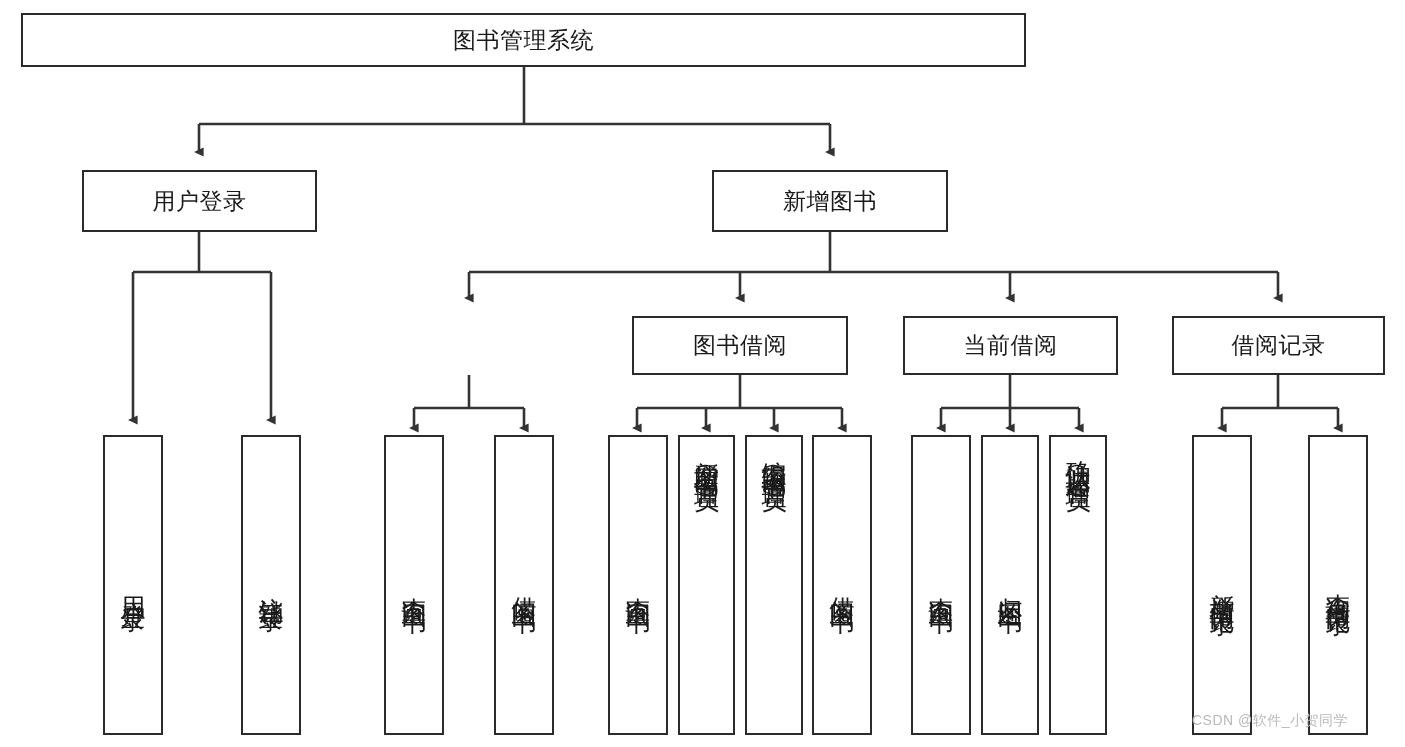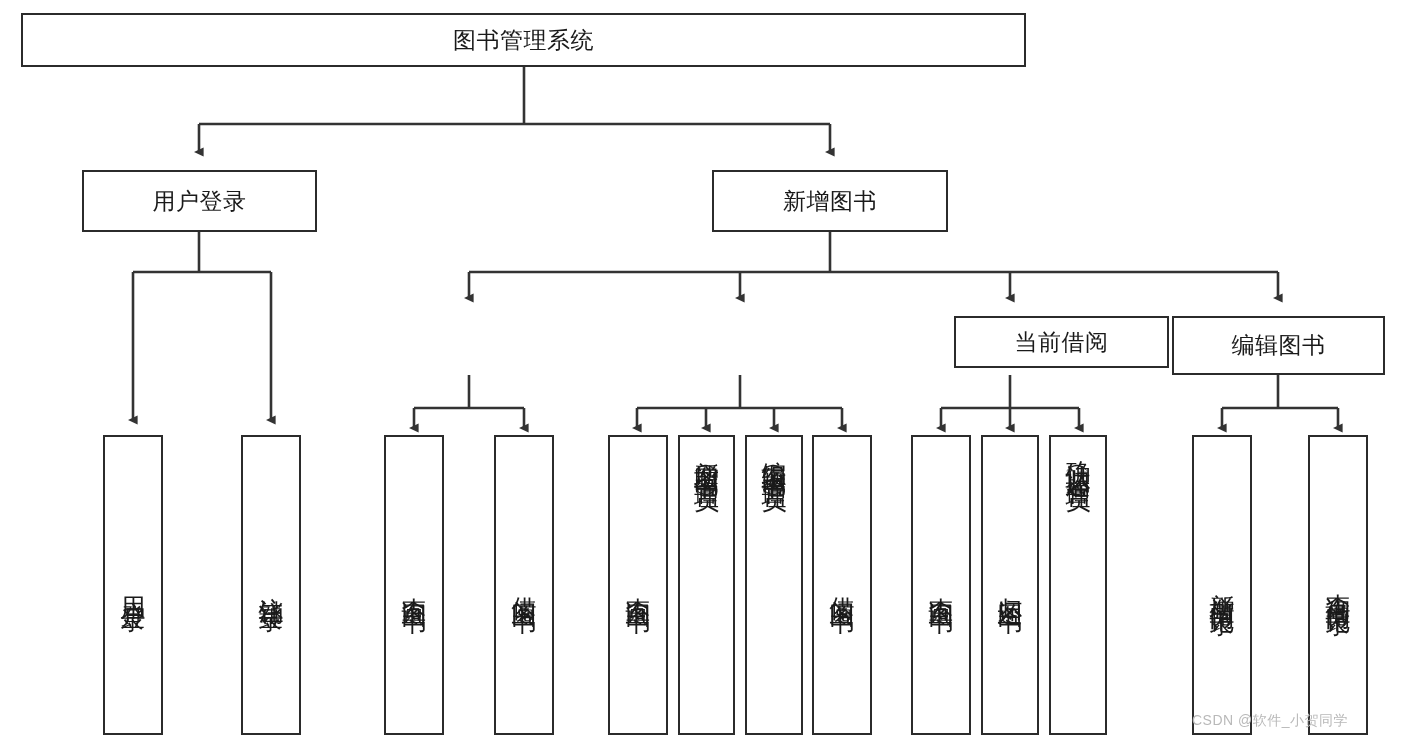--- a/index.html
+++ b/index.html
@@ -139,27 +139,30 @@
 
   <div class="node horiz" style="left:82px; top:170px; width:235px; height:62px;">
     <span class="label">用户登录</span>
   </div>
 
   <div class="node horiz" style="left:712px; top:170px; width:236px; height:62px;">
     <span class="label">新增图书</span>
   </div>
 
 
-
-  <div class="node horiz" style="left:954px; top:316px; width:215px; height:52px;">
+  <div class="node horiz" style="left:632px; top:316px; width:216px; height:59px;">
+    <span class="label">图书借阅</span>
+  </div>
+
+  <div class="node horiz" style="left:903px; top:316px; width:215px; height:59px;">
     <span class="label">当前借阅</span>
   </div>
 
   <div class="node horiz" style="left:1172px; top:316px; width:213px; height:59px;">
-    <span class="label">编辑图书</span>
+    <span class="label">借阅记录</span>
   </div>
 
   <div class="node vert center-v" style="left:103px; top:435px; width:60px; height:300px;">
     <span class="label">用户登录</span>
   </div>
 
   <div class="node vert center-v" style="left:241px; top:435px; width:60px; height:300px;">
     <span class="label">注销登录</span>
   </div>
 

